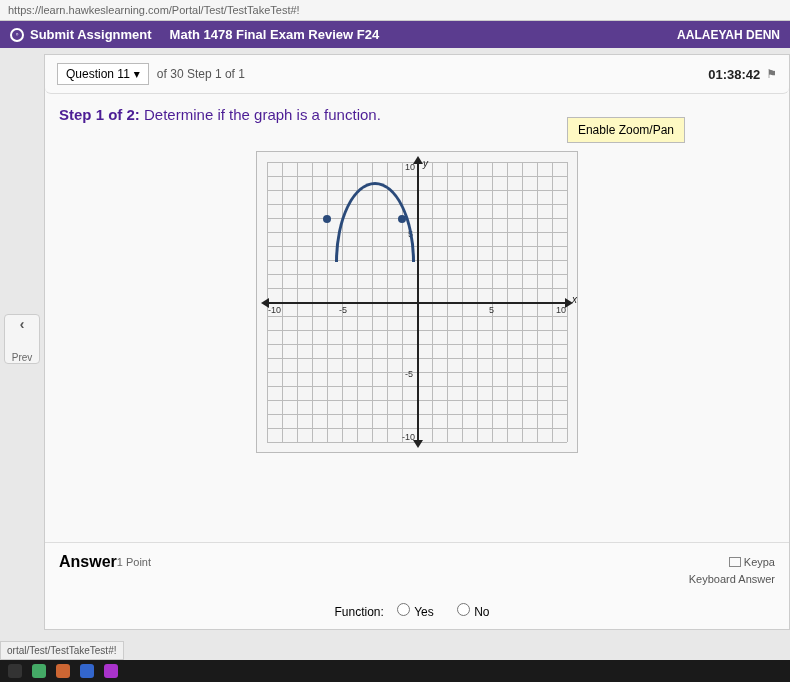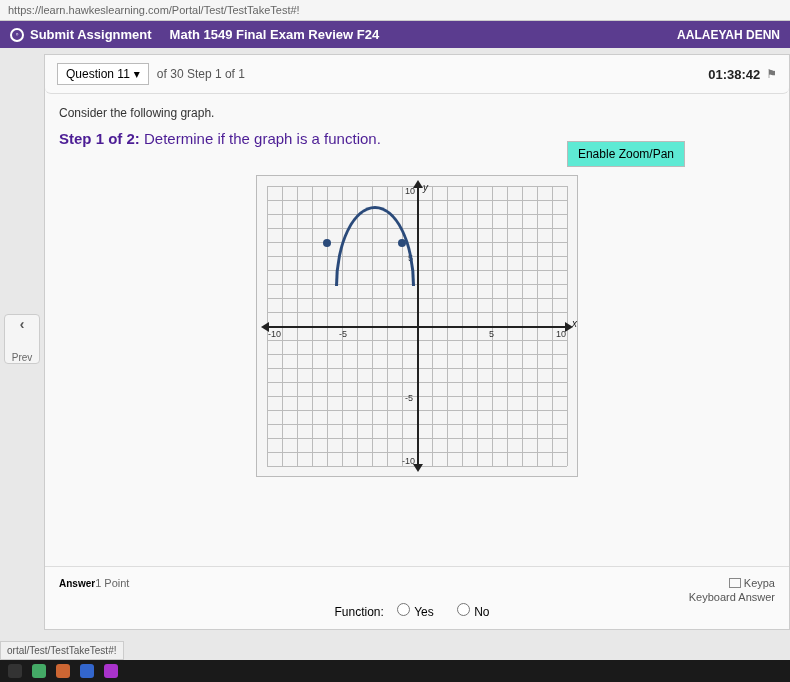--- a/index.html
+++ b/index.html
@@ -18,58 +18,58 @@
     .question-header { display: flex; align-items: center; padding: 8px 12px; border-bottom: 1px solid #ddd; background: #fafafa; border-radius: 6px; }
     .q-dropdown { background: #fff; border: 1px solid #bbb; padding: 3px 8px; font-size: 12px; display: flex; align-items: center; gap: 4px; }
     .q-step { font-size: 12px; color: #555; margin-left: 8px; }
     .timer { margin-left: auto; font-size: 13px; font-weight: bold; color: #222; }
     .timer-icon { margin-left: 6px; font-size: 12px; color: #777; }
     .question-body { padding: 12px 14px; flex: 1; overflow: hidden; position: relative; }
     .prompt1 { font-size: 12px; color: #333; margin-bottom: 10px; }
     .prompt2 { font-size: 15px; color: #4c1d95; }
     .prompt2 b { font-weight: bold; }
     .graph-block { text-align: center; position: relative; }
-    .zoom-btn { position: absolute; right: 90px; top: -6px; background: #5eead4; border: 1px solid #bbb; padding: 5px 10px; font-size: 12px; cursor: pointer; }
+    .zoom-btn { position: absolute; right: 90px; top: -6px; background: #fef9c3; border: 1px solid #bbb; padding: 5px 10px; font-size: 12px; cursor: pointer; }
     .graph-frame { display: inline-block; border: 1px solid #bbb; padding: 10px; background: #f5f5f5; margin-top: 28px; }
     .grid-container { width: 300px; height: 280px; position: relative; background: #f5f5f5; }
     .grid-line { position: absolute; background: #bbb; }
     .grid-h { height: 1px; width: 100%; }
     .grid-v { width: 1px; height: 100%; }
     .axis { position: absolute; background: #222; }
     .axis-h { height: 2px; width: 100%; top: 50%; }
     .axis-v { width: 2px; height: 100%; left: 50%; }
     .axis-label { position: absolute; font-size: 10px; font-style: italic; color: #222; }
     .tick-label { position: absolute; font-size: 9px; color: #333; }
     .arc { position: absolute; width: 80px; height: 80px; border: 3px solid #2a4a7a; border-bottom: none; border-radius: 50% 50% 0 0 / 100% 100% 0 0; top: 20px; left: 68px; }
     .endpoint { position: absolute; width: 8px; height: 8px; background: #2a4a7a; border-radius: 50%; }
     .arrow { position: absolute; width: 0; height: 0; }
     .answer-section { border-top: 1px solid #ddd; padding: 10px 14px; background: #fafafa; }
     .answer-row1 { display: flex; align-items: center; }
-    .answer-label { font-size: 10px; font-weight: bold; }
+    .answer-label { font-size: 16px; font-weight: bold; }
     .points { font-size: 11px; color: #666; }
     .keypad { margin-left: auto; font-size: 11px; color: #555; display: flex; align-items: center; gap: 3px; }
     .keypad-icon { width: 12px; height: 10px; border: 1px solid #888; display: inline-block; }
-    .function-row { text-align: center; margin-top: 0; font-size: 12px; }
+    .function-row { text-align: center; margin-top: 18px; font-size: 12px; }
     .radio-lbl { margin: 0 10px; cursor: pointer; }
     .radio-lbl input { margin-right: 4px; }
     .bottom-tab { position: absolute; bottom: 22px; left: 0; background: #f0f0f0; border: 1px solid #ccc; padding: 3px 6px; font-size: 10px; color: #555; }
     .taskbar { position: absolute; bottom: 0; left: 0; right: 0; height: 22px; background: #1a1a1a; display: flex; align-items: center; padding: 0 8px; gap: 10px; }
     .tb-icon { width: 14px; height: 14px; border-radius: 3px; }
   </style>
 </head>
 <body>
 
 <div class="url-bar">https://learn.hawkeslearning.com/Portal/Test/TestTakeTest#!</div>
 
 <div class="top-banner">
   <div class="submit-btn">
     <span class="submit-icon">◦</span>
     <span>Submit Assignment</span>
   </div>
-  <div class="exam-title">Math 1549 Final Exam Review F24</div>
+  <div class="exam-title">Math 1478 Final Exam Review F24</div>
   <div class="student-name">AALAEYAH DENN</div>
 </div>
 
 <div class="main-container">
   <div class="prev-btn">
     <span class="chev">‹</span>
     <span class="lbl">Prev</span>
   </div>
 
   <div class="content">
@@ -77,21 +77,20 @@
       <div class="q-dropdown">
         <span>Question 11</span>
         <span>▾</span>
       </div>
       <div class="q-step">of 30 Step 1 of 1</div>
       <div class="timer">01:38:42</div>
       <span class="timer-icon">⚑</span>
     </div>
 
     <div class="question-body">
-      <div class="prompt1">Consider the following graph.</div>
       <div class="prompt2">
         <b>Step 1 of 2:</b><span> Determine if the graph is a function.</span>
       </div>
 
       <div class="graph-block">
         <button class="zoom-btn">Enable Zoom/Pan</button>
 
         <div class="graph-frame">
           <div class="grid-container">
             <div class="grid-line grid-h" style="top:0%"></div>

